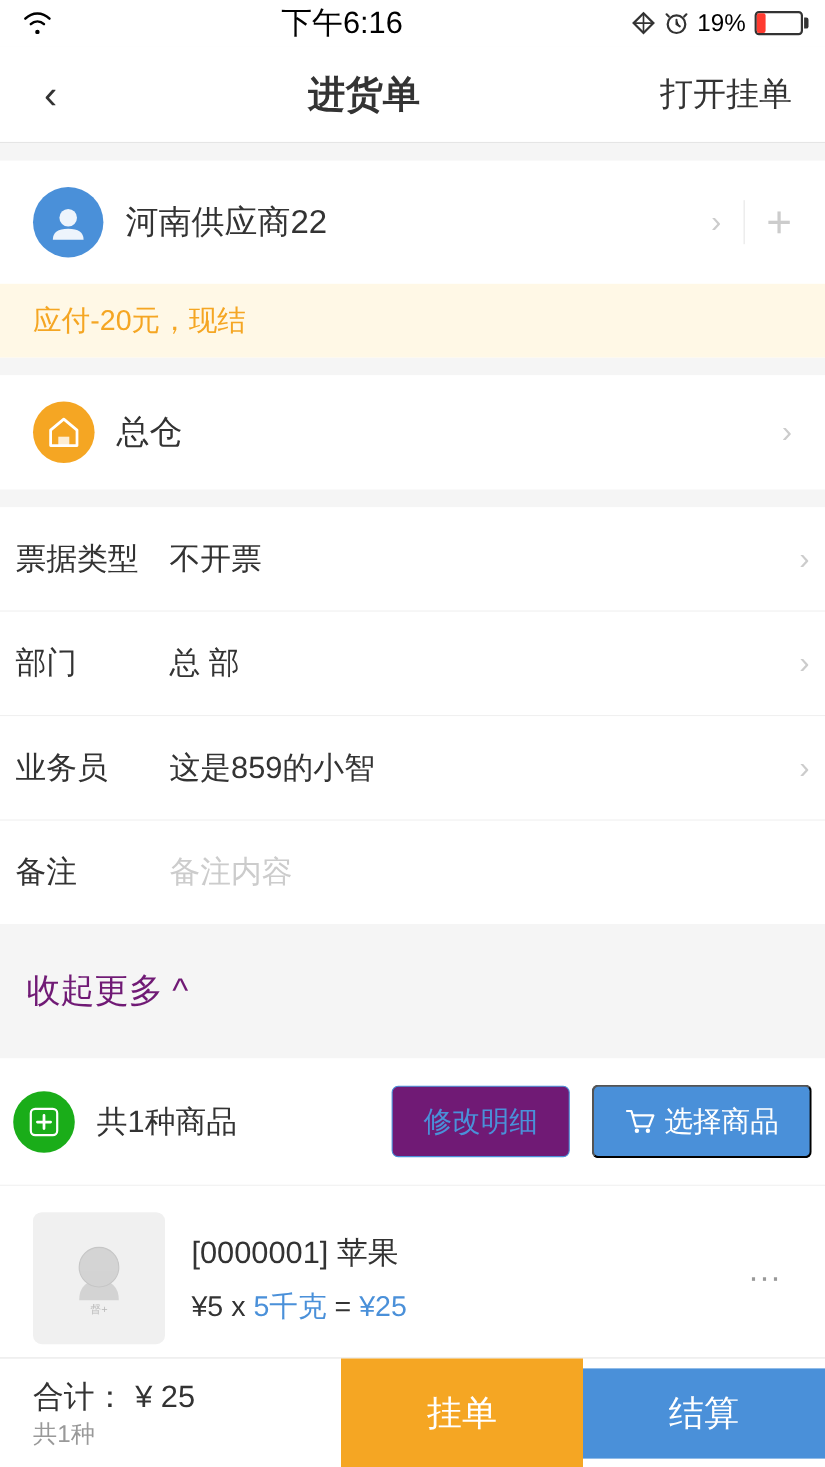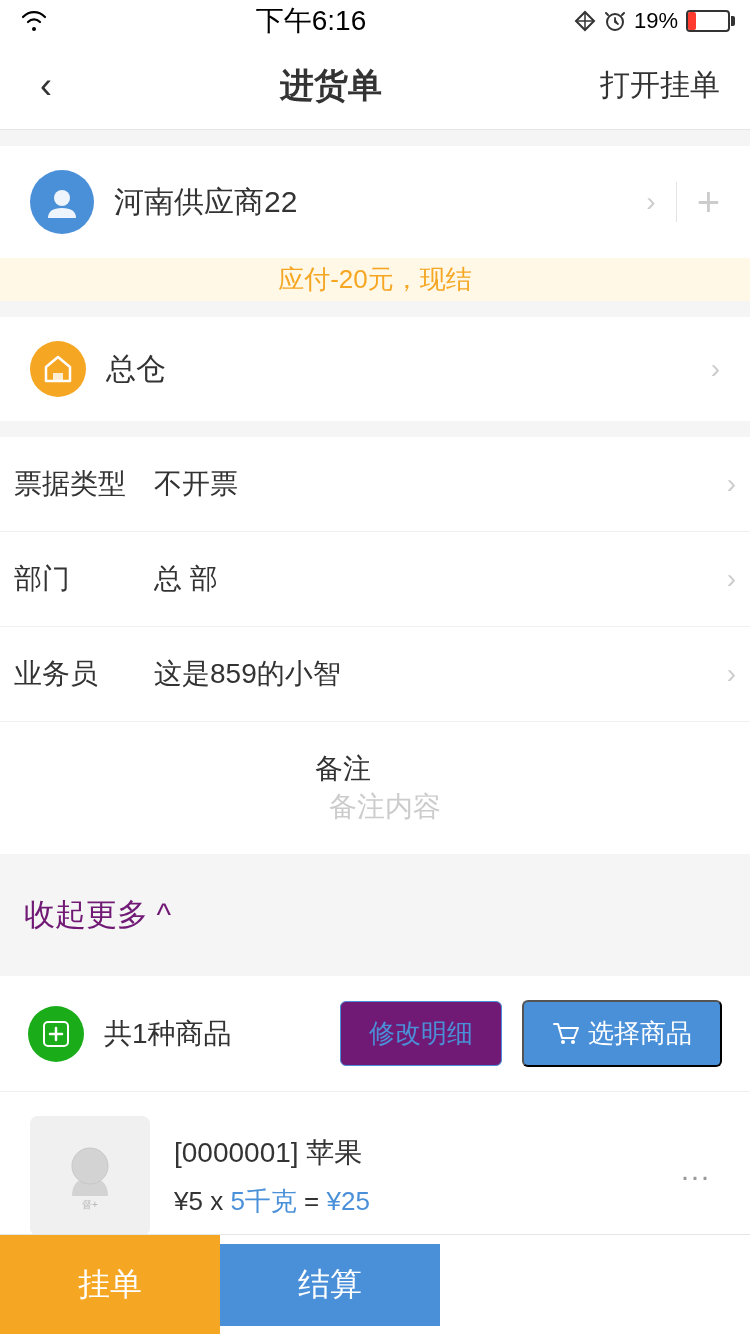--- a/index.html
+++ b/index.html
@@ -111,24 +111,23 @@
       width: 1px; height: 40px;
       background: #e5e5e5;
       margin: 0 20px;
     }
     .chevron-icon { font-size: 28px; color: #ccc; }
     .plus-icon { font-size: 40px; color: #ccc; cursor: pointer; }
 
     
     .notice-bar {
       background: #fff8e6;
-      padding: 4px 30px;
+      padding: 16px 30px;
       font-size: 26px;
       color: #f5a623;
-      text-align: center;
     }
 
     
     .warehouse-row {
       display: flex;
       align-items: center;
       padding: 24px 30px;
     }
     .warehouse-icon {
       width: 56px; height: 56px;
@@ -148,21 +147,21 @@
 
     
     .form-card { background: #fff; }
     .form-row {
       display: flex;
       align-items: center;
       padding: 28px 14px;
       border-bottom: 1px solid #f0f0f0;
       min-height: 90px;
     }
-    .form-row:last-child { border-bottom: none; flex-direction: column; }
+    .form-row:last-child { border-bottom: none; }
     .form-label {
       font-size: 28px;
       color: #333;
       width: 120px;
       flex-shrink: 0;
     }
     .form-value {
       flex: 1;
       font-size: 28px;
       color: #333;
@@ -181,21 +180,21 @@
       color: #701a75;
       cursor: pointer;
       margin-bottom: 16px;
     }
 
     
     .products-card { background: #fff; margin-bottom: 0; }
     .products-header {
       display: flex;
       align-items: center;
-      padding: 24px 28px;
+      padding: 24px 12px;
       border-bottom: 1px solid #f0f0f0;
       gap: 20px;
     }
     .products-icon {
       width: 56px; height: 56px;
       border-radius: 50%;
       background: #1aad19;
       display: flex; align-items: center; justify-content: center;
       color: #fff;
       font-size: 24px;
@@ -444,15 +443,22 @@
           <span class="total">¥25</span>
         </div>
       </div>
       <span class="product-more">···</span>
     </div>
   </div>
 
 </div>
 
 <div class="bottom-bar">
+  <div class="total-section">
+    <div class="total-amount">
+      <span>合计：</span>
+      <span>¥ 25</span>
+    </div>
+    <div class="total-count">共1种</div>
+  </div>
   <div class="btn-hang">挂单</div>
   <div class="btn-checkout">结算</div>
 </div>
 
 </body></html>

